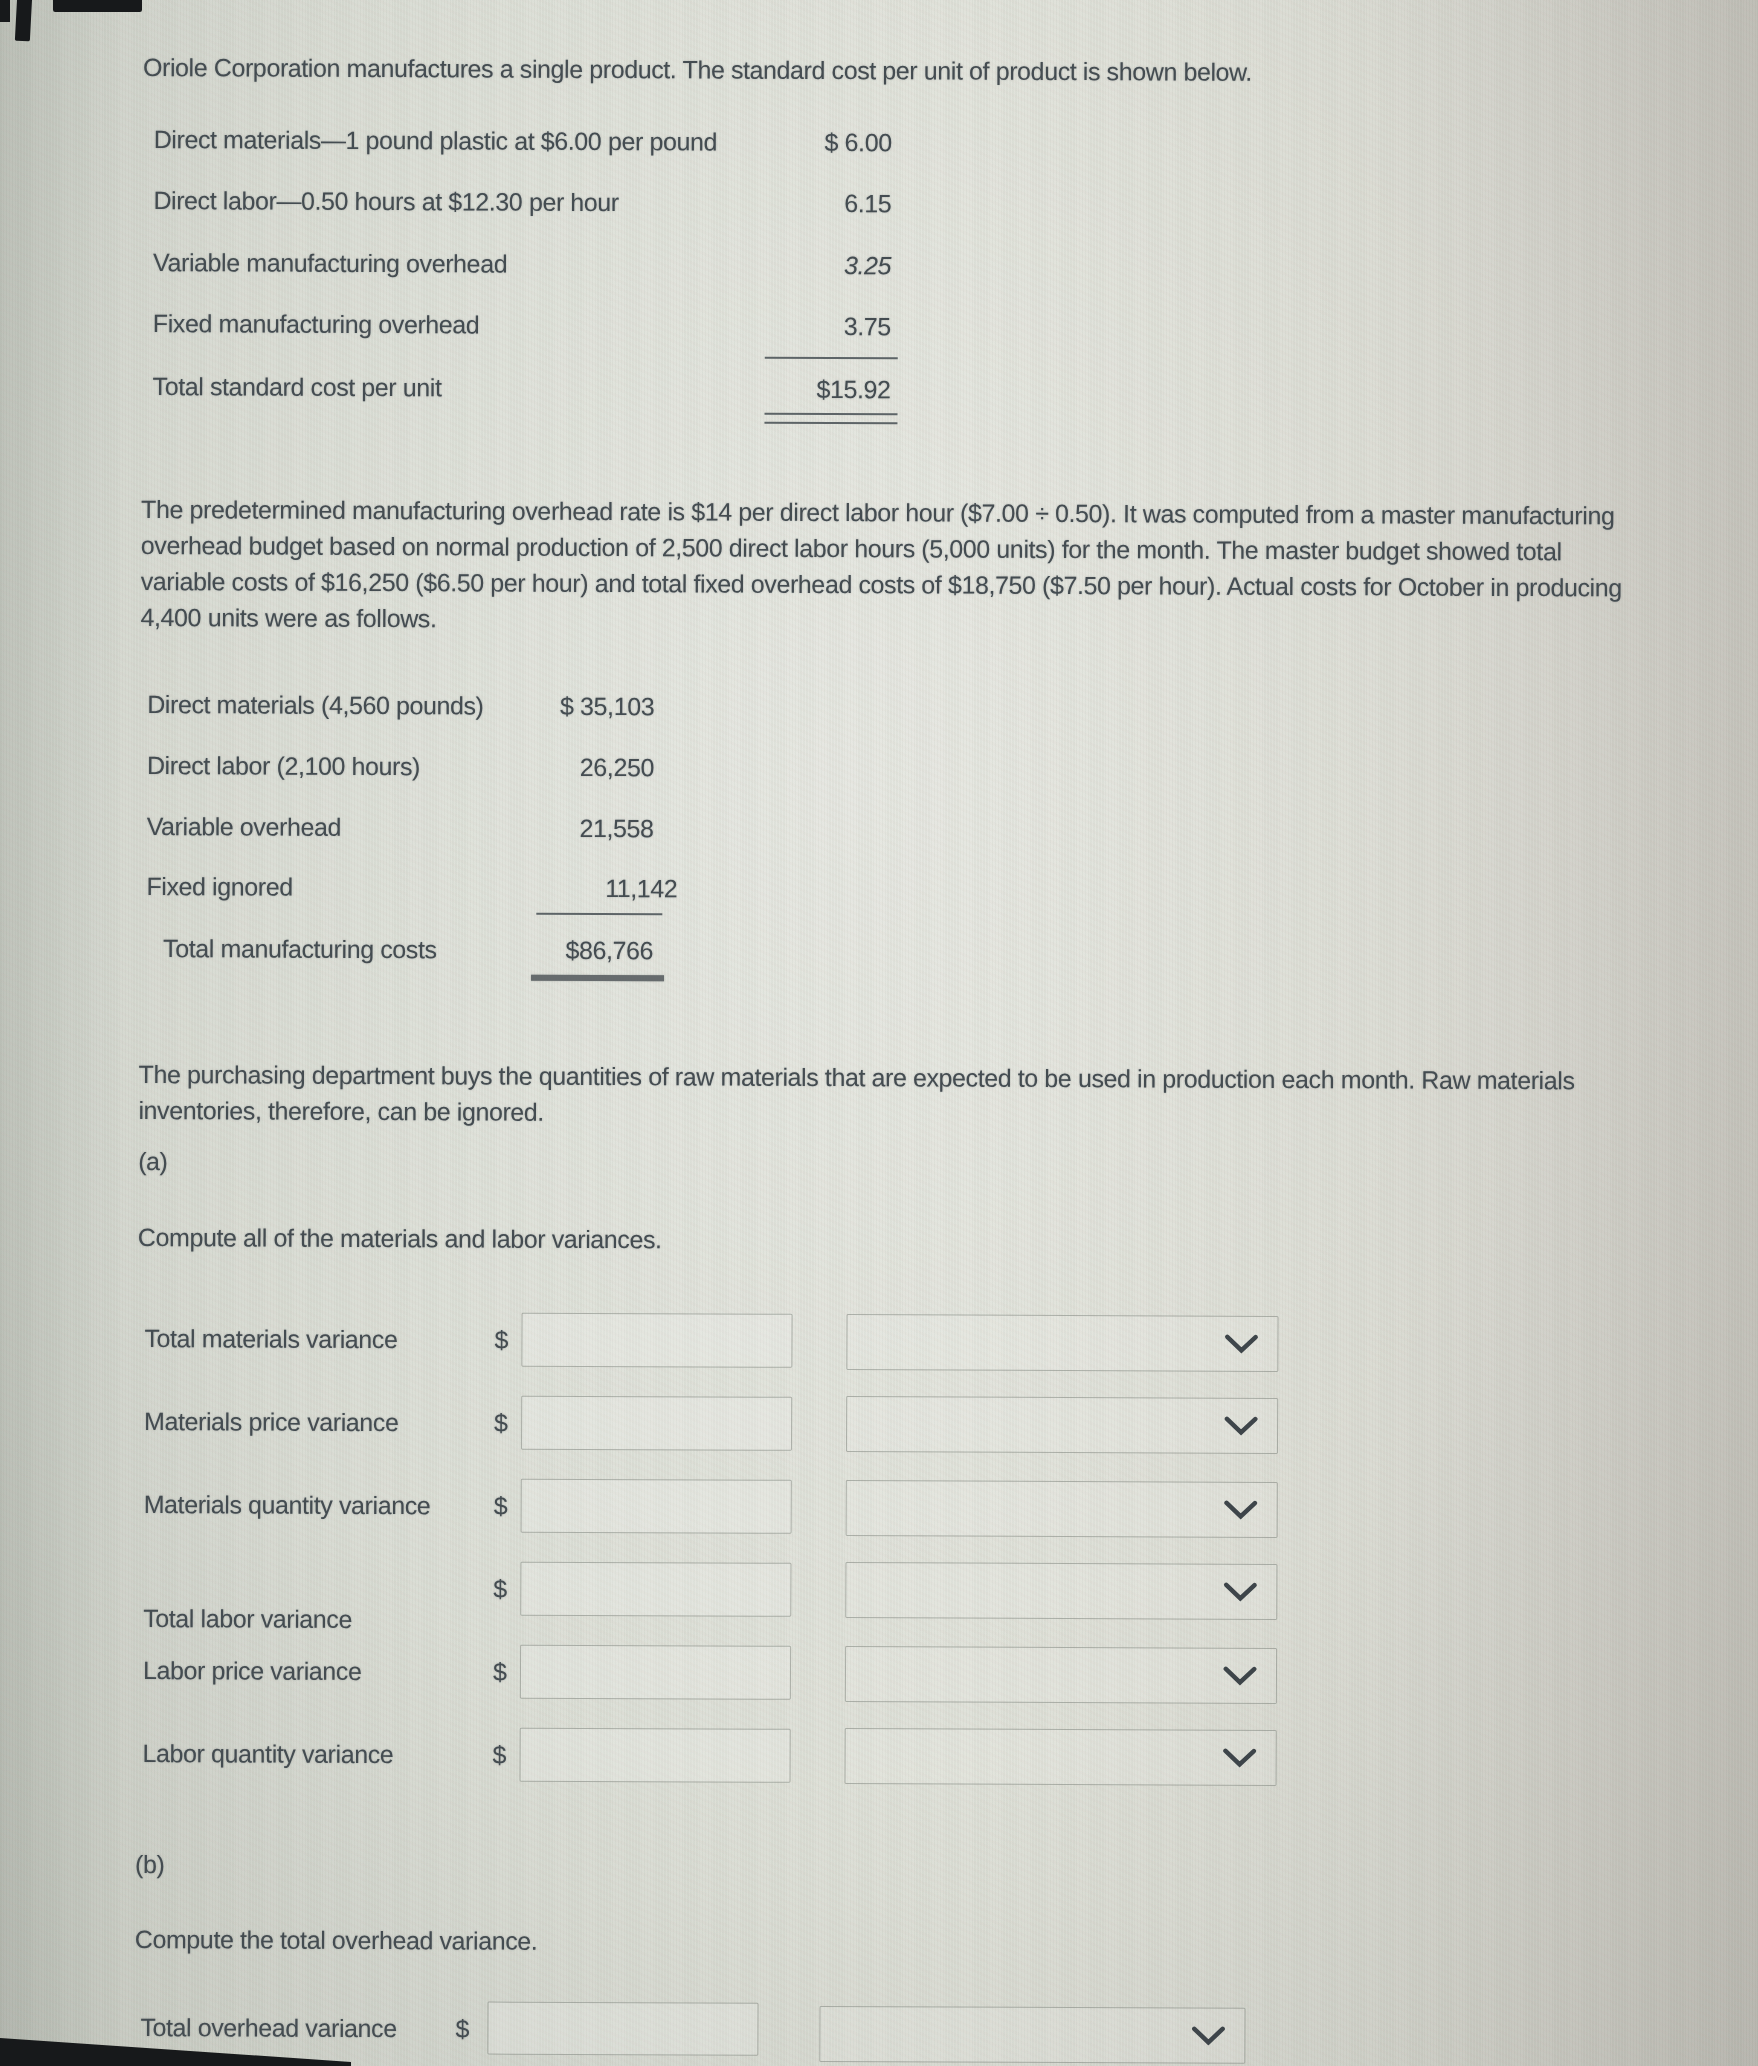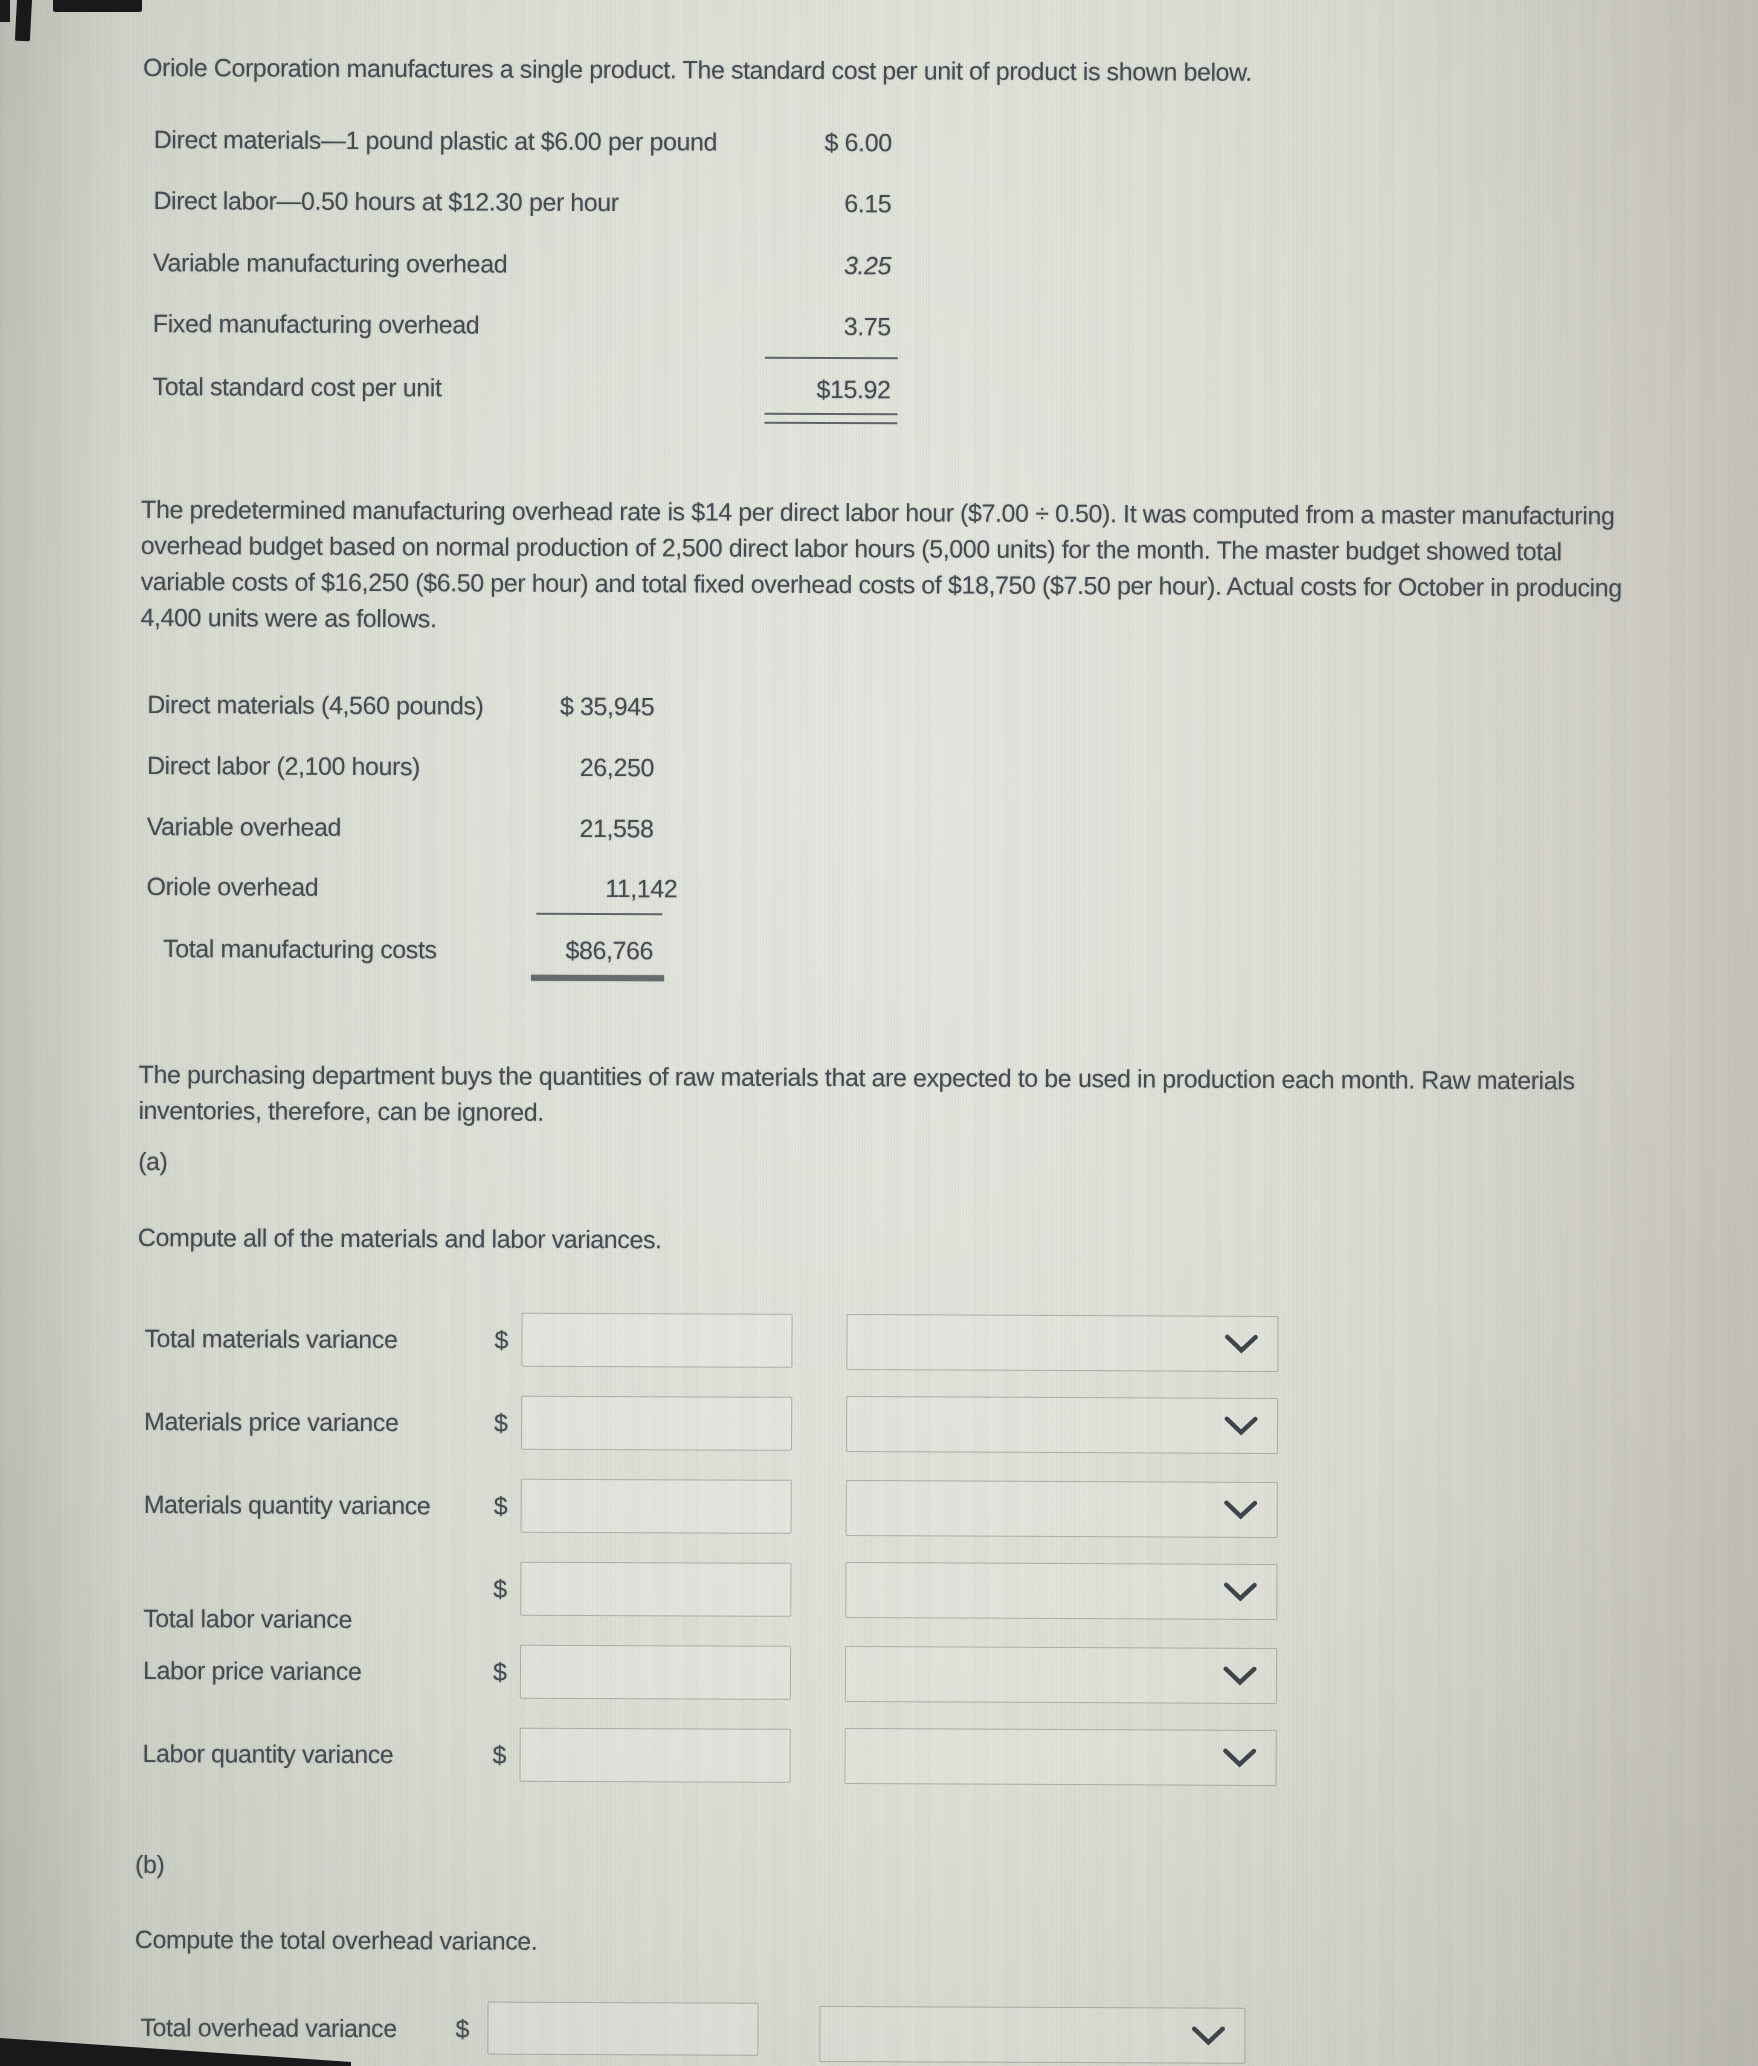--- a/index.html
+++ b/index.html
@@ -72,29 +72,29 @@
     <div class="rule" style="left:766px;top:354px;width:133px;"></div>
 
     <div class="txt" style="left:154px;top:370px;">Total standard cost per unit</div>
     <div class="txt val" style="left:724px;top:370px;">$15.92</div>
 
     <div class="dblrule" style="left:766px;top:410px;width:133px;"></div>
 
     <div class="txt para" style="left:143px;top:491px;">The predetermined manufacturing overhead rate is $14 per direct labor hour ($7.00 ÷ 0.50). It was computed from a master manufacturing overhead budget based on normal production of 2,500 direct labor hours (5,000 units) for the month. The master budget showed total variable costs of $16,250 ($6.50 per hour) and total fixed overhead costs of $18,750 ($7.50 per hour). Actual costs for October in producing 4,400 units were as follows.</div>
 
     <div class="txt" style="left:150px;top:688px;">Direct materials (4,560 pounds)</div>
-    <div class="txt vala" style="left:481px;top:688px;">$ 35,945</div>
+    <div class="txt vala" style="left:481px;top:688px;">$ 35,103</div>
 
     <div class="txt" style="left:150px;top:749px;">Direct labor (2,100 hours)</div>
     <div class="txt vala" style="left:481px;top:749px;">26,250</div>
 
     <div class="txt" style="left:150px;top:810px;">Variable overhead</div>
     <div class="txt vala" style="left:481px;top:810px;">21,558</div>
 
-    <div class="txt" style="left:150px;top:870px;">Oriole overhead</div>
+    <div class="txt" style="left:150px;top:870px;">Fixed ignored</div>
     <div class="txt vala" style="left:505px;top:870px;">11,142</div>
 
     <div class="rule" style="left:540px;top:911px;width:126px;"></div>
 
     <div class="txt" style="left:167px;top:932px;">Total manufacturing costs</div>
     <div class="txt vala" style="left:481px;top:932px;">$86,766</div>
 
     <div class="thickrule" style="left:535px;top:973px;width:133px;"></div>
 
     <div class="txt para" style="left:143px;top:1056px;">The purchasing department buys the quantities of raw materials that are expected to be used in production each month. Raw materials inventories, therefore, can be ignored.</div>

